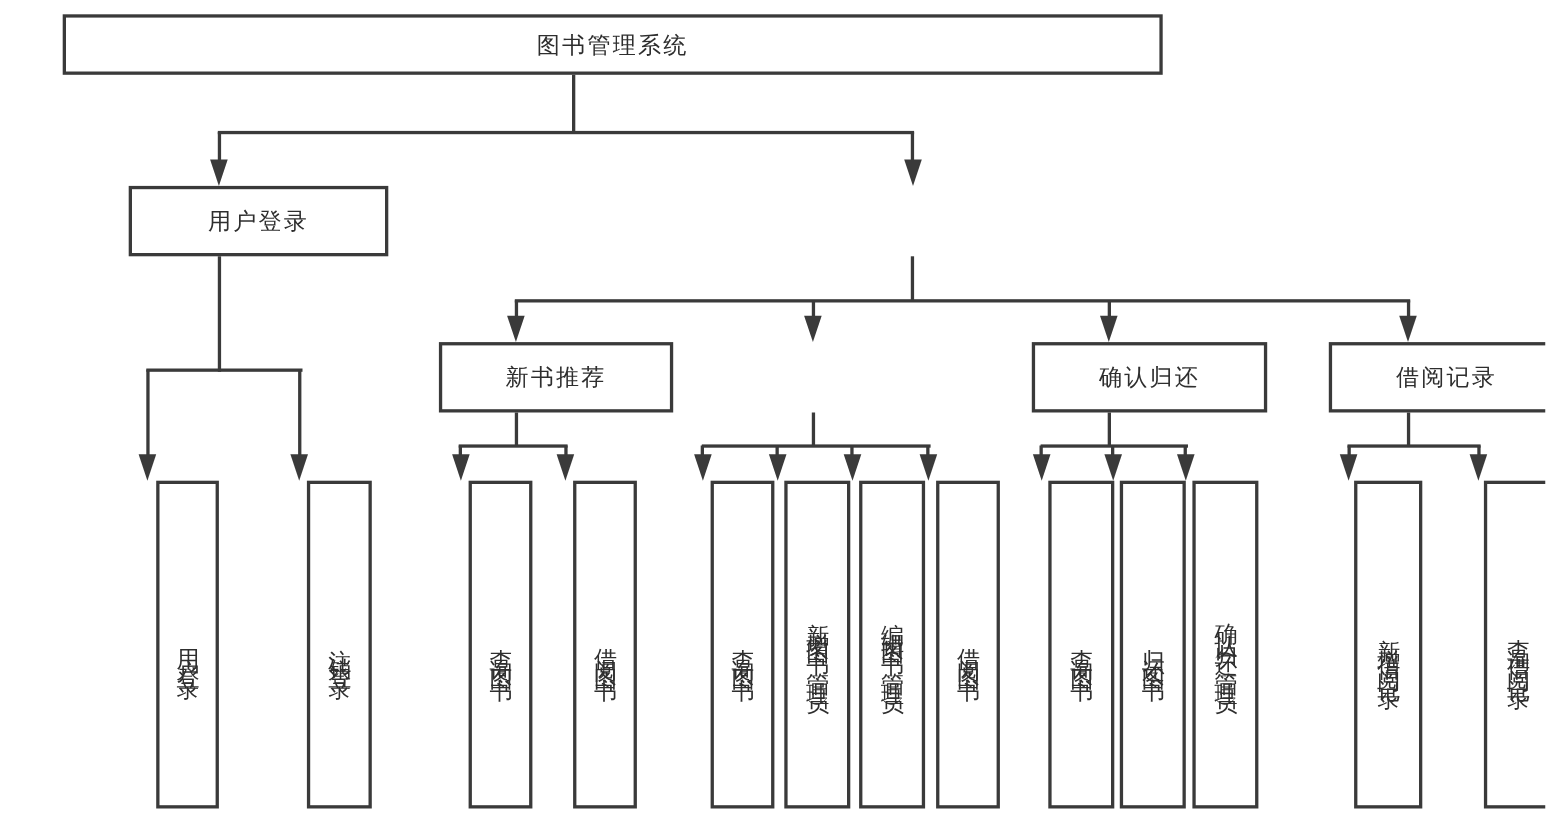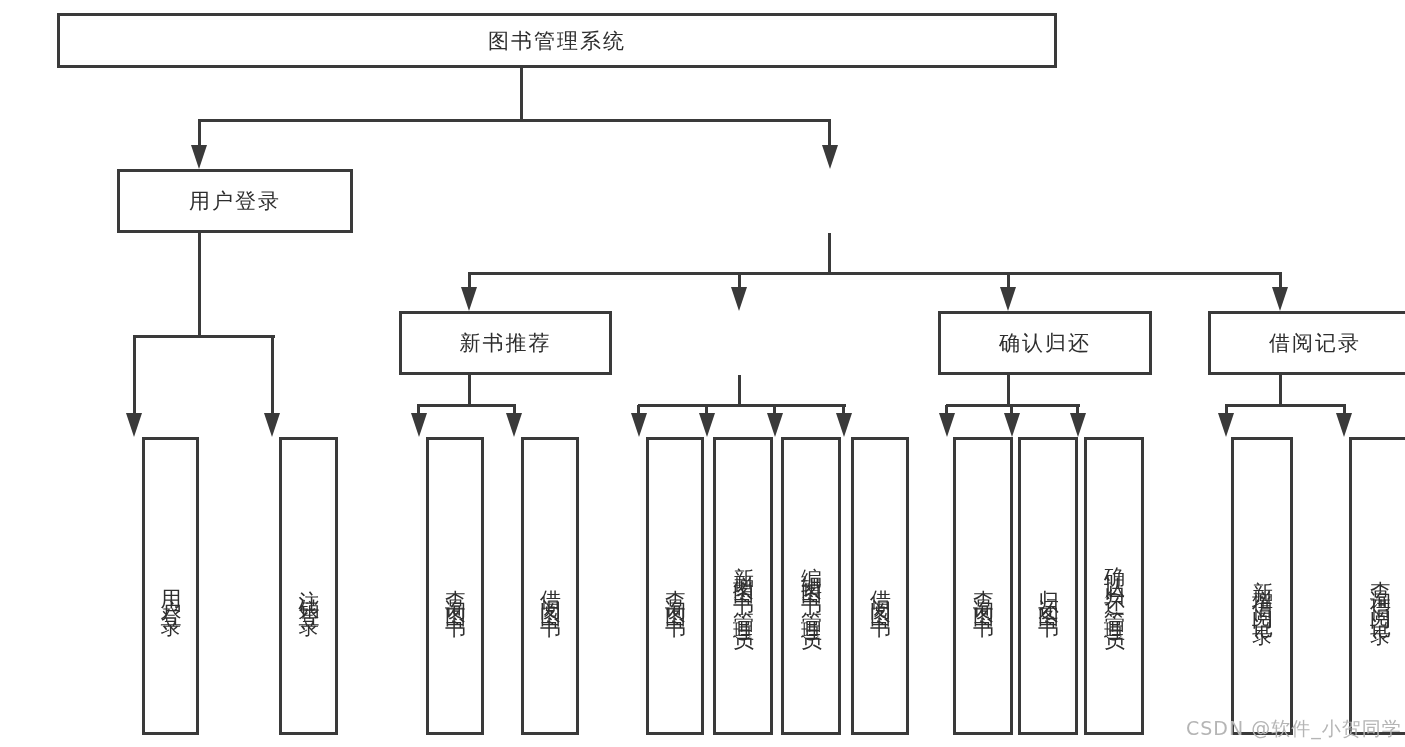--- a/index.html
+++ b/index.html
@@ -147,15 +147,14 @@
   <div class="arrow" style="left:1218px;top:413px;"></div>
   <div class="arrow" style="left:1336px;top:413px;"></div>
 
   <div class="node v" style="left:1195px;top:437px;width:62px;height:298px;">
     <span>新增借阅记录</span>
   </div>
   <div class="node v" style="left:1313px;top:437px;width:62px;height:298px;">
     <span>查询借阅记录</span>
   </div>
 
-  <div class="watermark">CSDN @软件_小贺同学</div>
 
 </div>
 
 </body></html>

